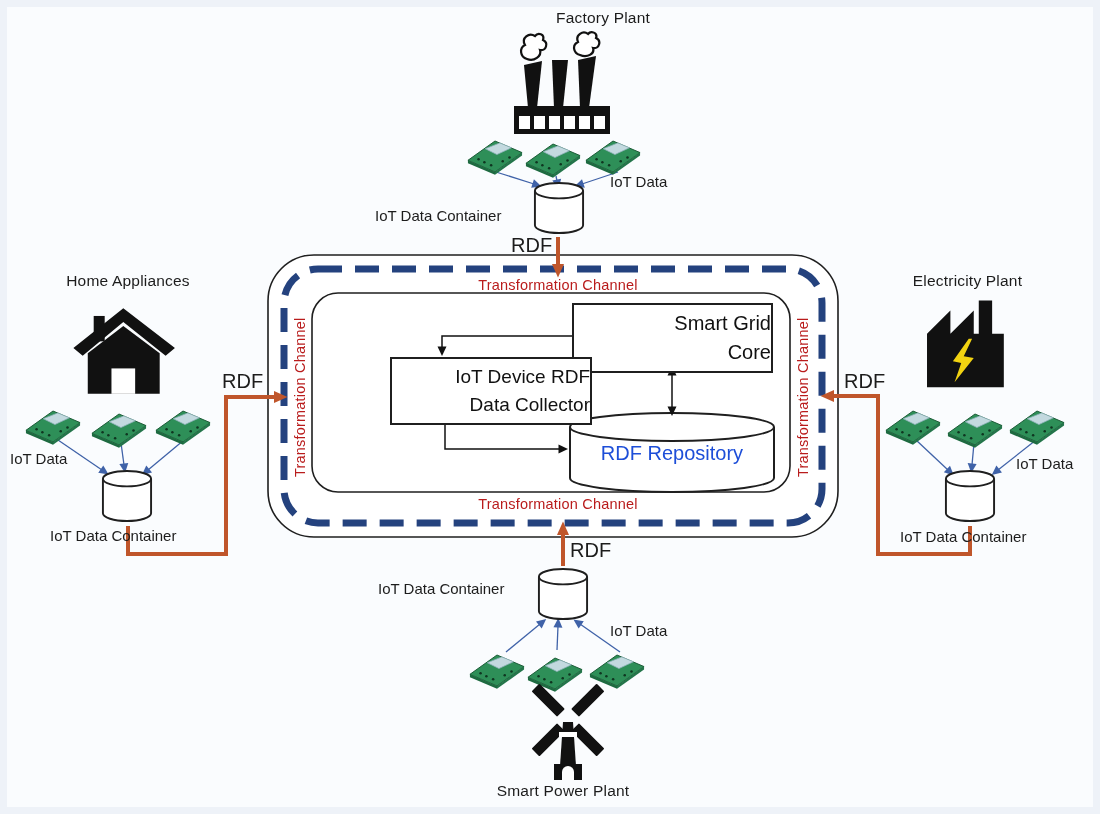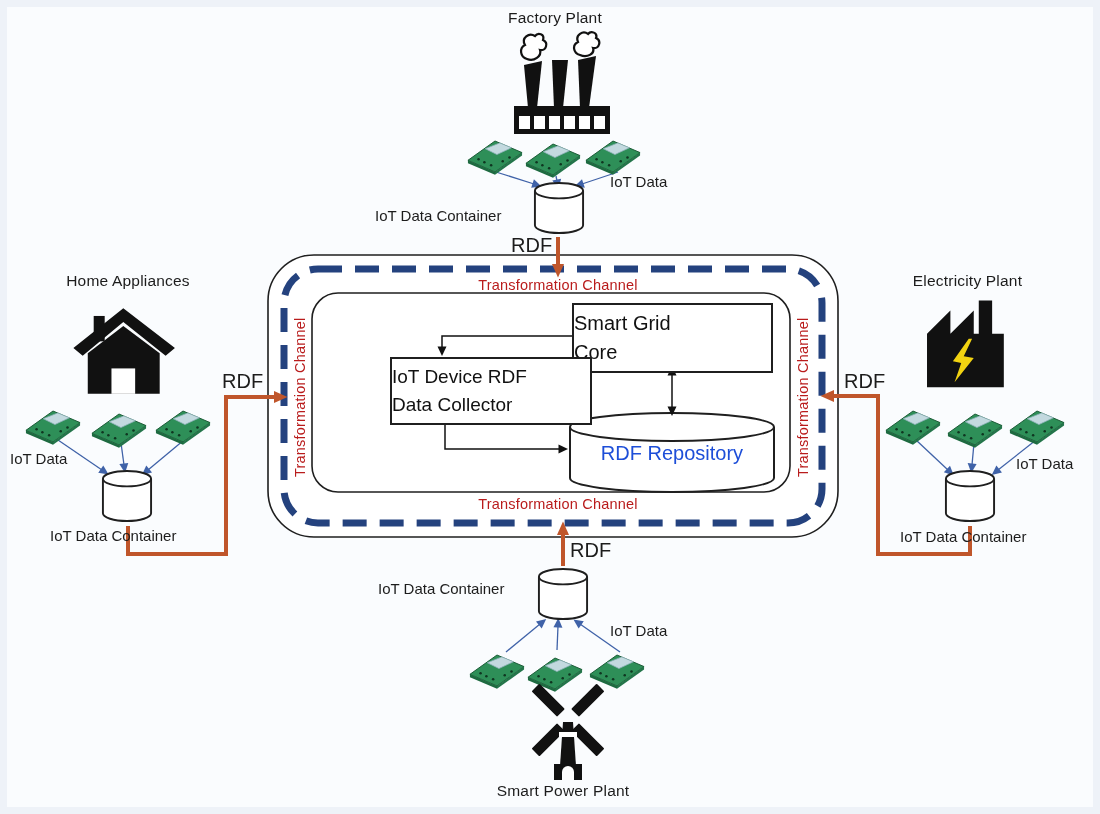--- a/index.html
+++ b/index.html
@@ -8,21 +8,21 @@
   .paper{position:absolute;left:7px;top:7px;right:7px;bottom:7px;background:#fafcfe;}
   .abs{position:absolute;}
   .lbl{position:absolute;color:#1c1c1c;font-size:15px;white-space:nowrap;}
   .lbl.center{text-align:center;}
   .title{font-size:15.5px;letter-spacing:.2px;}
   .rdf{font-size:20px;}
   .chan{position:absolute;font-size:14.5px;color:#b91c1c;text-align:center;letter-spacing:.2px;}
   .chan.vert{writing-mode:vertical-rl;transform:rotate(180deg);text-align:center;
              display:flex;align-items:center;justify-content:center;}
   .node-box{position:absolute;background:#fff;border:2px solid #1f1f1f;
-            display:flex;flex-direction:column;align-items:flex-start;justify-content:center;
+            display:flex;flex-direction:column;align-items:flex-end;justify-content:center;
             font-size:20px;color:#111;line-height:1.45;}
   .repo-label{position:absolute;font-size:20px;color:#1d4ed8;text-align:center;}
   svg{display:block;}
   .iconwrap{position:absolute;}
 </style>
 </head>
 <body>
 
 <div class="stage">
   <div class="paper"></div>
@@ -113,21 +113,21 @@
     <span>Data Collector</span>
   </div>
 
   <div class="repo-label" style="left:575px;top:442px;width:194px;">RDF Repository</div>
 
   <div class="chan" style="left:448px;top:277px;width:220px;">Transformation Channel</div>
   <div class="chan" style="left:448px;top:496px;width:220px;">Transformation Channel</div>
   <div class="chan vert" style="left:291px;top:298px;width:18px;height:198px;">Transformation Channel</div>
   <div class="chan vert" style="left:794px;top:298px;width:18px;height:198px;">Transformation Channel</div>
 
-  <div class="lbl title center" style="left:460px;top:9px;width:190px;">Factory Plant</div>
+  <div class="lbl title center" style="left:460px;top:9px;width:190px;text-align:right;">Factory Plant</div>
   <div class="iconwrap" style="left:512px;top:30px;">
     <svg width="100" height="108" viewBox="0 0 100 108">
       <path d="M15,29 C8,27 7,18 13,15 C9,8 17,2 23,6 C26,2 33,4 31,10 C37,13 34,21 28,20 C30,26 22,32 15,29 Z" fill="#fff" stroke="#111" stroke-width="2.2"></path>
       <path d="M68,25 C61,23 60,15 66,12 C63,5 71,0 76,4 C79,0 86,3 84,8 C90,11 87,19 81,18 C83,24 75,28 68,25 Z" fill="#fff" stroke="#111" stroke-width="2.2"></path>
       <polygon points="16,78 25,78 30,31 12,35" fill="#111"></polygon>
       <polygon points="42,78 51,78 56,30 40,30" fill="#111"></polygon>
       <polygon points="68,78 77,78 84,26 66,30" fill="#111"></polygon>
       <rect x="2" y="76" width="96" height="28" fill="#111"></rect>
       <rect x="7" y="86" width="11" height="13" fill="#fff"></rect>
       <rect x="22" y="86" width="11" height="13" fill="#fff"></rect>

